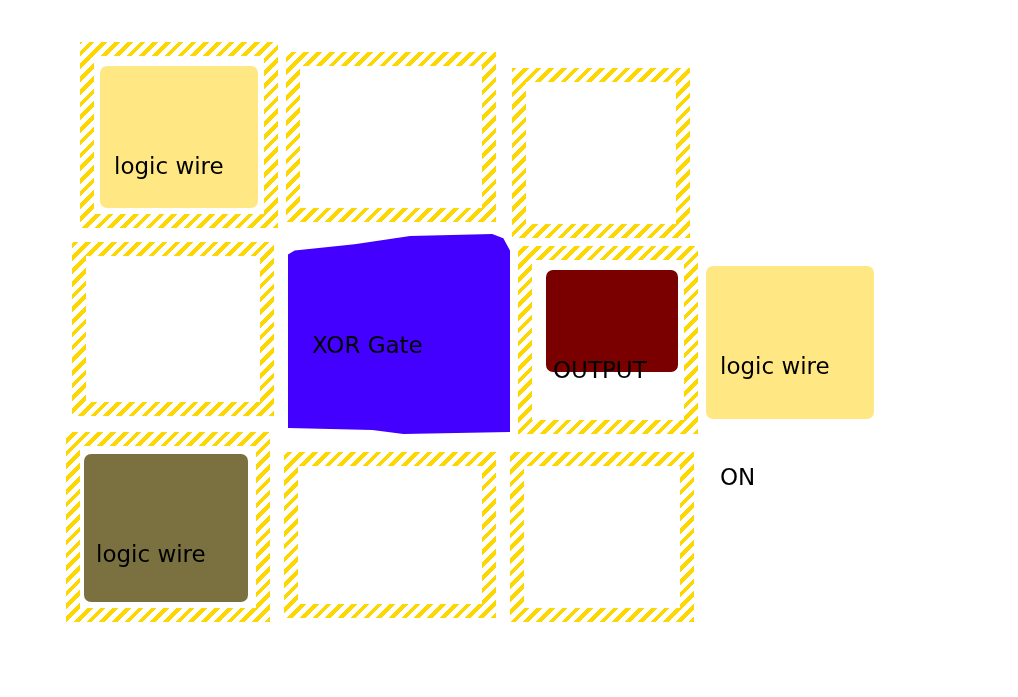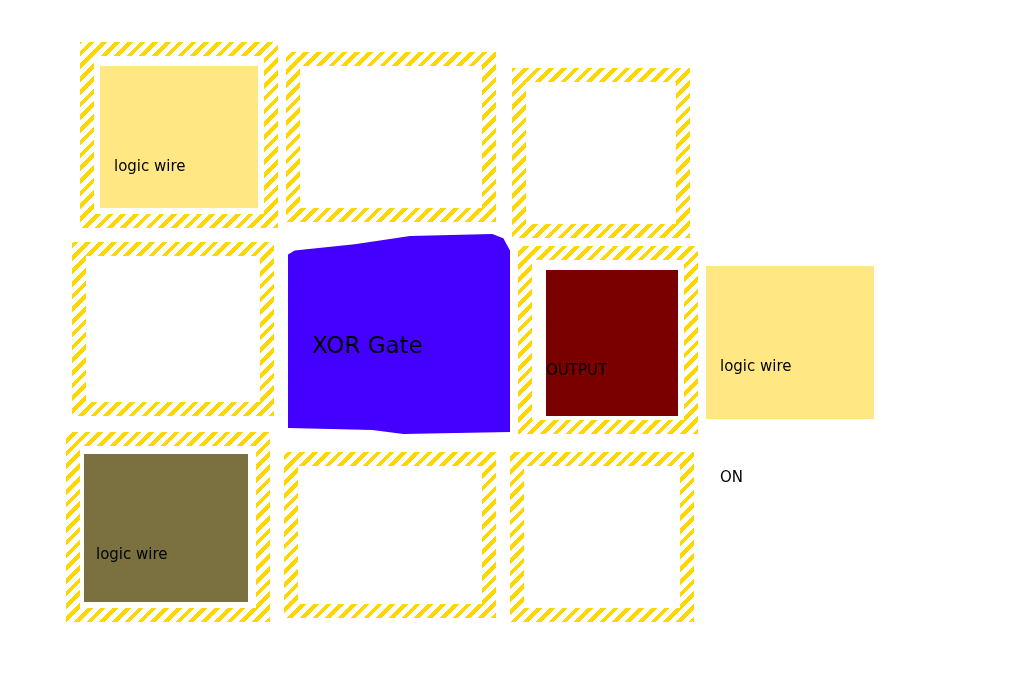--- a/index.html
+++ b/index.html
@@ -6,21 +6,21 @@
   body { width:1018px; height:697px; position:relative; overflow:hidden;
          font-family:"DejaVu Sans", sans-serif; }
   .frame {
     position:absolute; box-sizing:border-box;
     background:
       repeating-linear-gradient(-45deg, #ffd700 0px, #ffd700 4px, #ffffff 4px, #ffffff 9px);
   }
   .frame-inner { position:absolute; background:#ffffff; left:14px; top:14px; right:14px; bottom:14px; }
   .note {
     position:absolute; box-sizing:border-box; color:#000;
-    font-size:15px; line-height:37px; padding:8px 0 0 14px; white-space:pre;
+    font-size:23px; line-height:37px; padding:8px 0 0 14px; white-space:pre;border-radius:7px;
   }
   .gate {
     position:absolute; left:288px; top:230px; width:222px; height:204px;
     background:#4400ff; color:#000; font-size:23px; line-height:38px;
     padding:20px 0 0 24px; box-sizing:border-box; white-space:pre;
     clip-path: polygon(3% 10%, 30% 7%, 55% 3%, 92% 2%, 97% 4%, 100% 10%, 100% 99%, 52% 100%, 38% 98%, 0% 97%, 0% 12%);
   }
 </style>
 </head>
 <body>
@@ -48,21 +48,21 @@
 <div class="gate">
   <div>XOR Gate</div>
   <div>it sees 2 wire</div>
   <div>1 is on</div>
   <div>rules satisfied</div>
 </div>
 
 <div class="frame" style="left:518px;top:246px;width:180px;height:188px;">
   <div class="frame-inner"></div>
 </div>
-<div class="note" style="left:546px;top:270px;width:132px;height:146px;background:#7a0000;padding:0 0 0 0;line-height:40px;">
+<div class="note" style="left:546px;top:270px;width:132px;height:102px;background:#7a0000;padding:0 0 0 7px;line-height:40px;">
   <div>OUTPUT</div>
 </div>
 
 <div class="note" style="left:706px;top:266px;width:168px;height:153px;background:#ffe884;">
   <div>logic wire</div>
   <div>ON</div>
 </div>
 
 <div class="frame" style="left:66px;top:432px;width:204px;height:190px;">
   <div class="frame-inner"></div>

